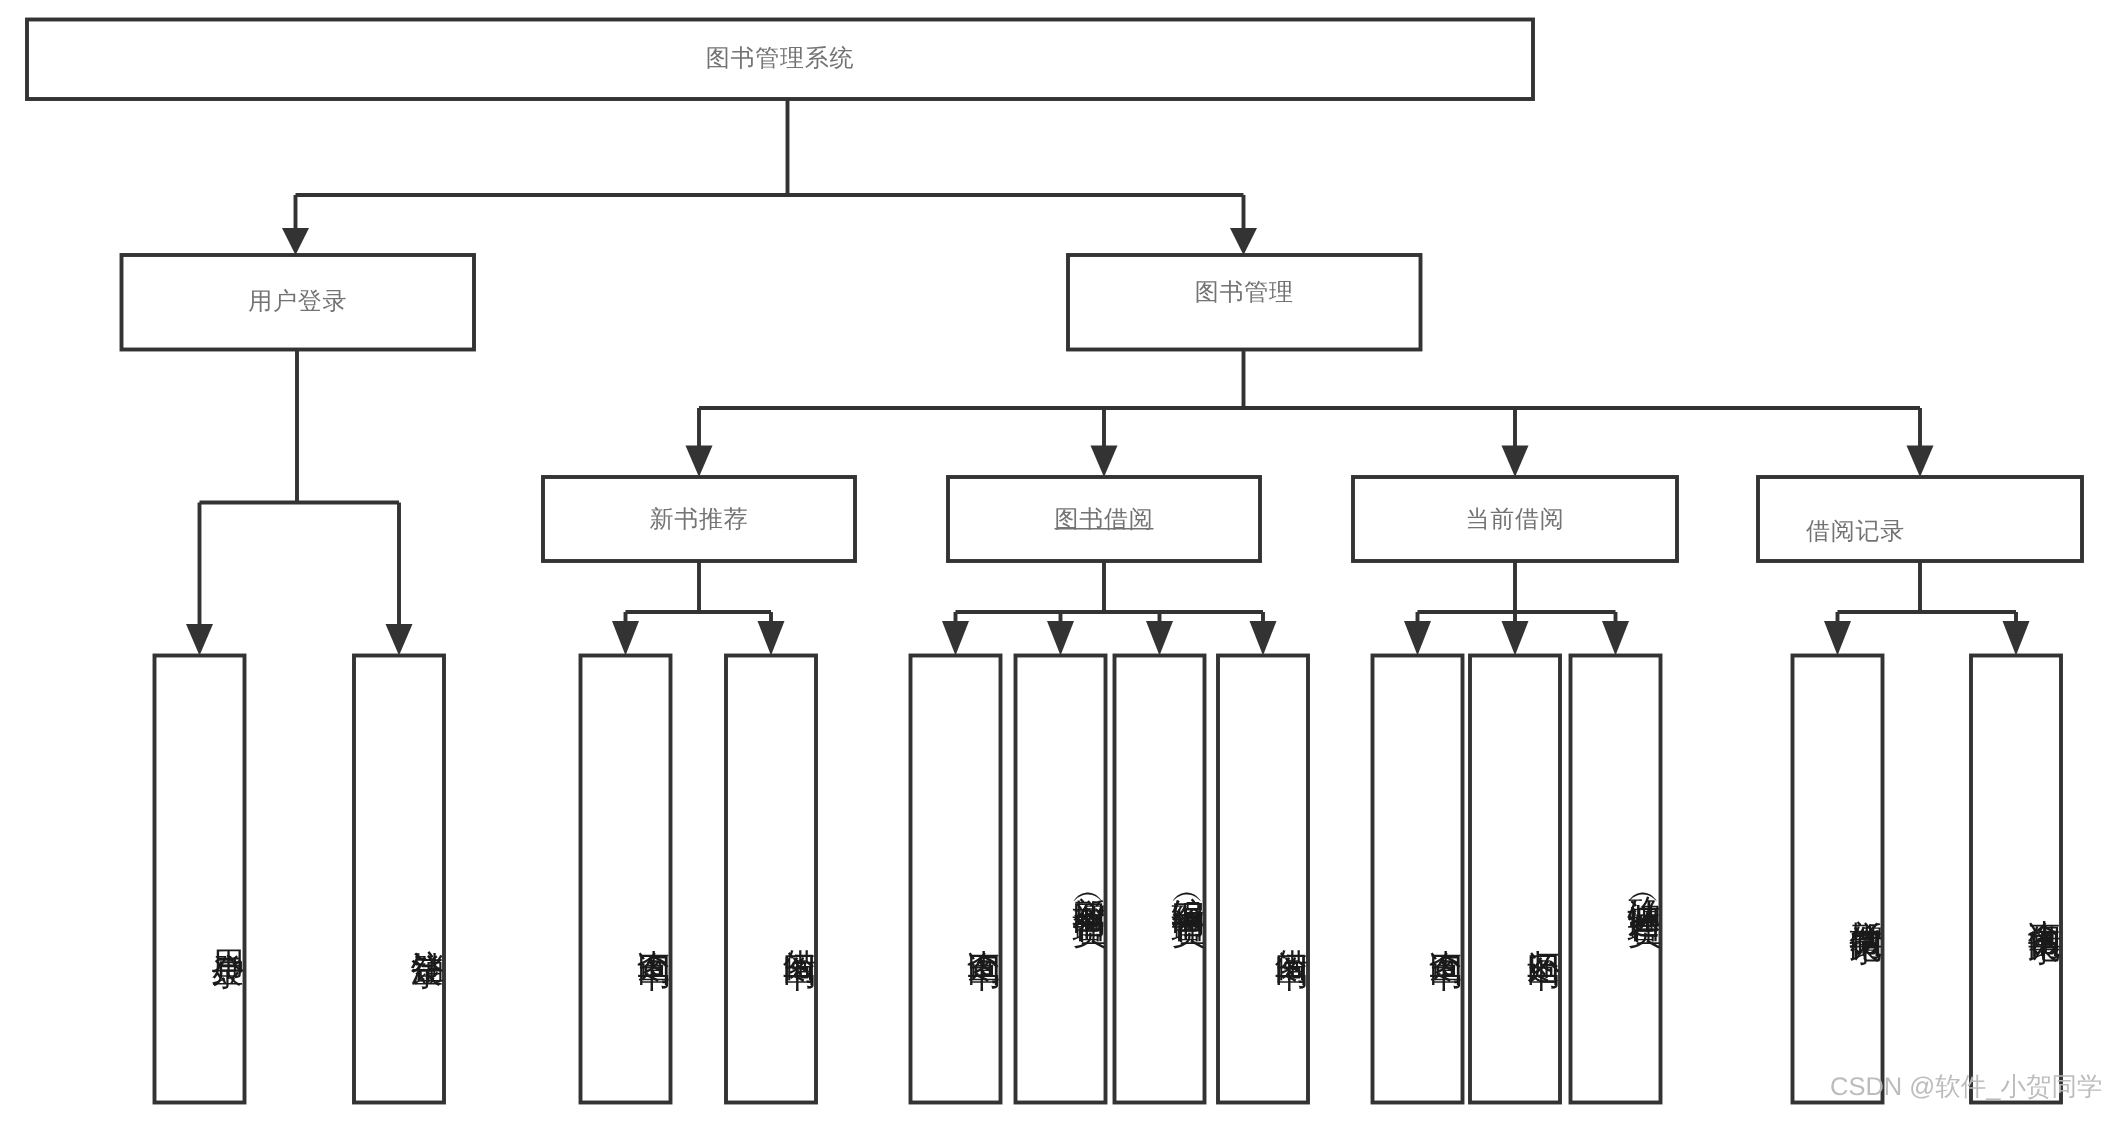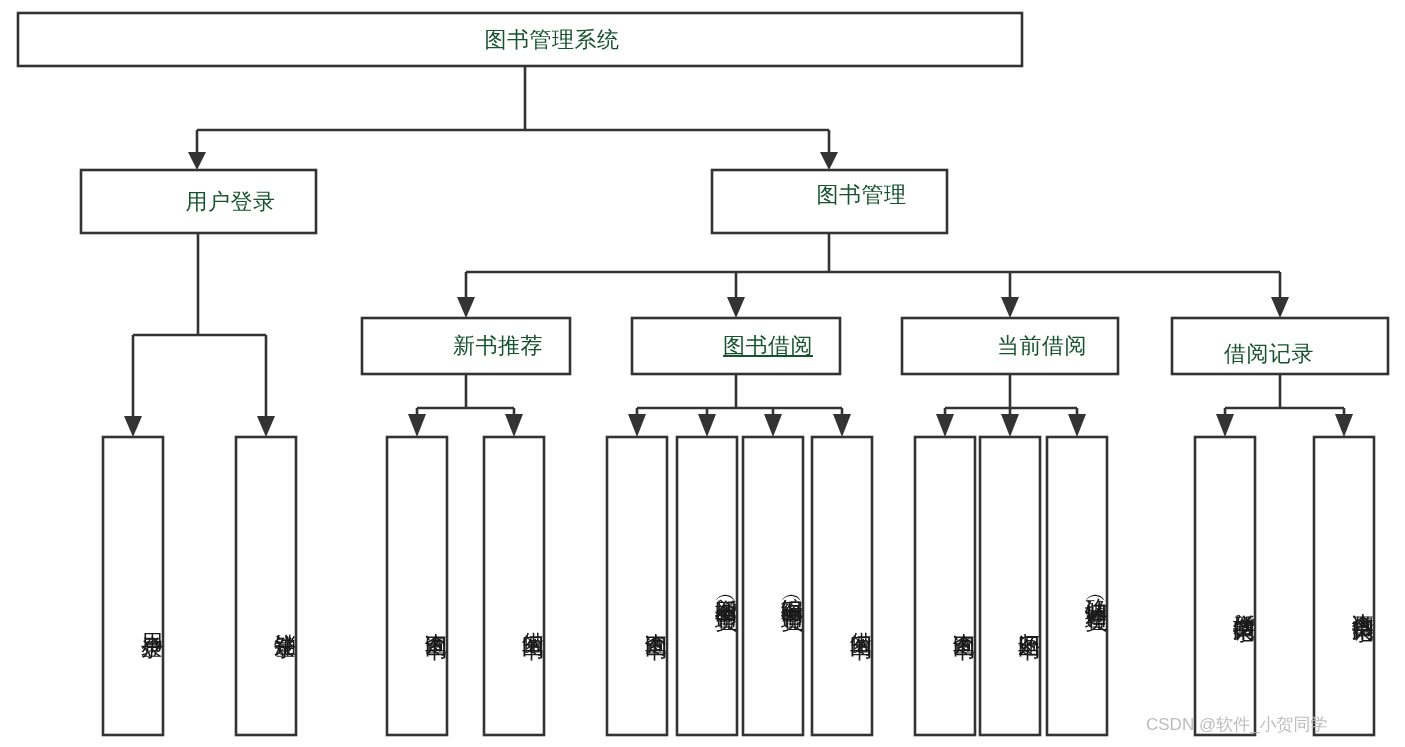--- a/index.html
+++ b/index.html
@@ -38,26 +38,25 @@
   }
   .arrow-head {
     fill: #333333;
     stroke: none;
   }
   .node-label-h {
     position: absolute;
     display: flex;
     align-items: center;
     justify-content: center;
-    color: #14532d;
-    font-size: 22px;
+    color: #737373;
+    font-size: 16px;
     letter-spacing: 0.5px;
     white-space: nowrap;
     pointer-events: none;
-    margin-left: 32px;
   }
   .node-label-v {
     position: absolute;
     display: flex;
     align-items: flex-start;
     justify-content: center;
     color: #1a1a1a;
     font-size: 22px;
     writing-mode: vertical-rl;
     text-orientation: upright;
@@ -166,15 +165,15 @@
   <div class="node-label-v" style="left:743px; top:443px; width:60px; height:292px;">编辑图书（管理员）</div>
   <div class="node-label-v" style="left:812px; top:503px; width:60px; height:232px;">借阅图书</div>
 
   <div class="node-label-v" style="left:915px; top:503px; width:60px; height:232px;">查询图书</div>
   <div class="node-label-v" style="left:980px; top:503px; width:60px; height:232px;">归还图书</div>
   <div class="node-label-v" style="left:1047px; top:443px; width:60px; height:292px;">确认归还（管理员）</div>
 
   <div class="node-label-v" style="left:1195px; top:466px; width:60px; height:269px;">新增借阅记录</div>
   <div class="node-label-v" style="left:1314px; top:466px; width:60px; height:269px;">查询借阅记录</div>
 
-  <div class="watermark" style="left:1146px; top:713px;">CSDN @软件_小贺同学</div>
+  <div class="watermark" style="left:1220px; top:713px;">CSDN @软件_小贺同学</div>
 
 </div>
 
 </body></html>

